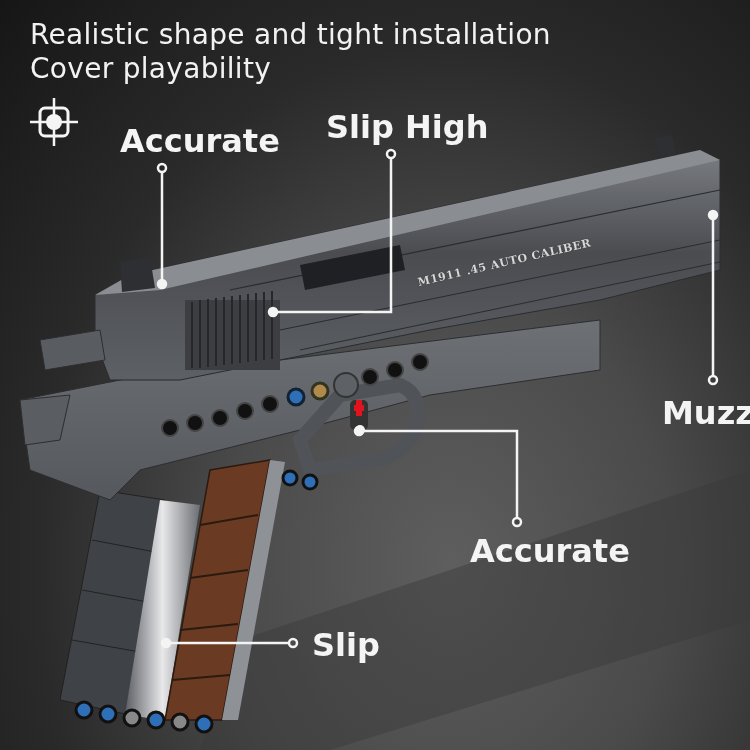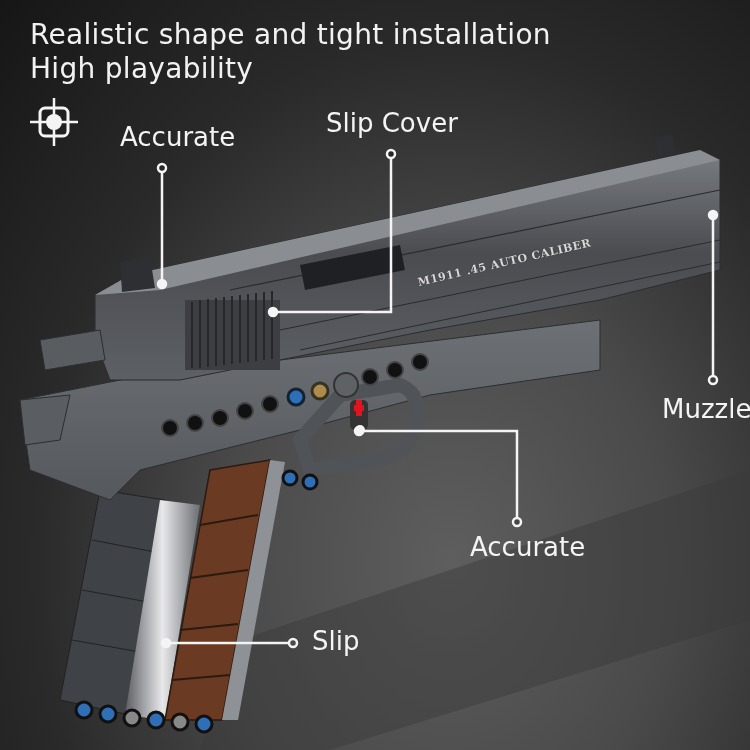--- a/index.html
+++ b/index.html
@@ -9,39 +9,39 @@
     background: radial-gradient(ellipse at 60% 75%, #5e5e5e 0%, #4a4a4a 35%, #2a2a2a 65%, #161616 100%);
   }
   .stage { position: absolute; inset: 0; }
   .headline {
     position: absolute; left: 30px; top: 18px; color: #f2f2f2;
     font-size: 28px; line-height: 34px; letter-spacing: 0.3px;
   }
   .headline div { white-space: nowrap; }
   .crosshair { position: absolute; left: 28px; top: 96px; width: 52px; height: 52px; }
   .label {
-    position: absolute; color: #f4f4f4; font-size: 26px; white-space: nowrap;
+    position: absolute; color: #f4f4f4; font-size: 32px; white-space: nowrap; font-weight: bold;
   }
   .gun { position: absolute; left: 0; top: 0; width: 750px; height: 750px; }
   .callouts { position: absolute; left: 0; top: 0; width: 750px; height: 750px; pointer-events: none; }
   .engrave {
     position: absolute; left: 418px; top: 276px; transform: rotate(-13deg);
     transform-origin: left center; color: #d8d8d8; font-family: "DejaVu Serif", serif;
     font-weight: bold; font-size: 11px; letter-spacing: 0.5px; white-space: nowrap;
     text-shadow: 0 0 1px #222;
   }
 </style>
 </head>
 <body>
 
 <div class="stage">
 
   <div class="headline">
     <div>Realistic shape and tight installation</div>
-    <div>High playability</div>
+    <div>Cover playability</div>
   </div>
 
   <svg class="crosshair" viewBox="0 0 52 52">
     <rect x="12" y="12" width="28" height="28" rx="5" fill="none" stroke="#f4f4f4" stroke-width="3"></rect>
     <line x1="26" y1="2" x2="26" y2="50" stroke="#f4f4f4" stroke-width="2.5"></line>
     <line x1="2" y1="26" x2="50" y2="26" stroke="#f4f4f4" stroke-width="2.5"></line>
     <circle cx="26" cy="26" r="8" fill="#f4f4f4"></circle>
   </svg>
 
   <svg class="gun" viewBox="0 0 750 750">
@@ -170,18 +170,18 @@
       <circle cx="359" cy="431" r="4" fill="#f4f4f4"></circle>
       <circle cx="517" cy="522" r="4" fill="#444"></circle>
 
       <line x1="166" y1="643" x2="289" y2="643"></line>
       <circle cx="166" cy="643" r="4" fill="#f4f4f4"></circle>
       <circle cx="293" cy="643" r="4" fill="#4a4a4a"></circle>
     </g>
   </svg>
 
   <div class="label" style="left:120px; top:122px;">Accurate</div>
-  <div class="label" style="left:326px; top:108px;">Slip Cover</div>
+  <div class="label" style="left:326px; top:108px;">Slip High</div>
   <div class="label" style="left:662px; top:394px;">Muzzle</div>
   <div class="label" style="left:470px; top:532px;">Accurate</div>
   <div class="label" style="left:312px; top:626px;">Slip</div>
 
 </div>
 
 </body></html>

